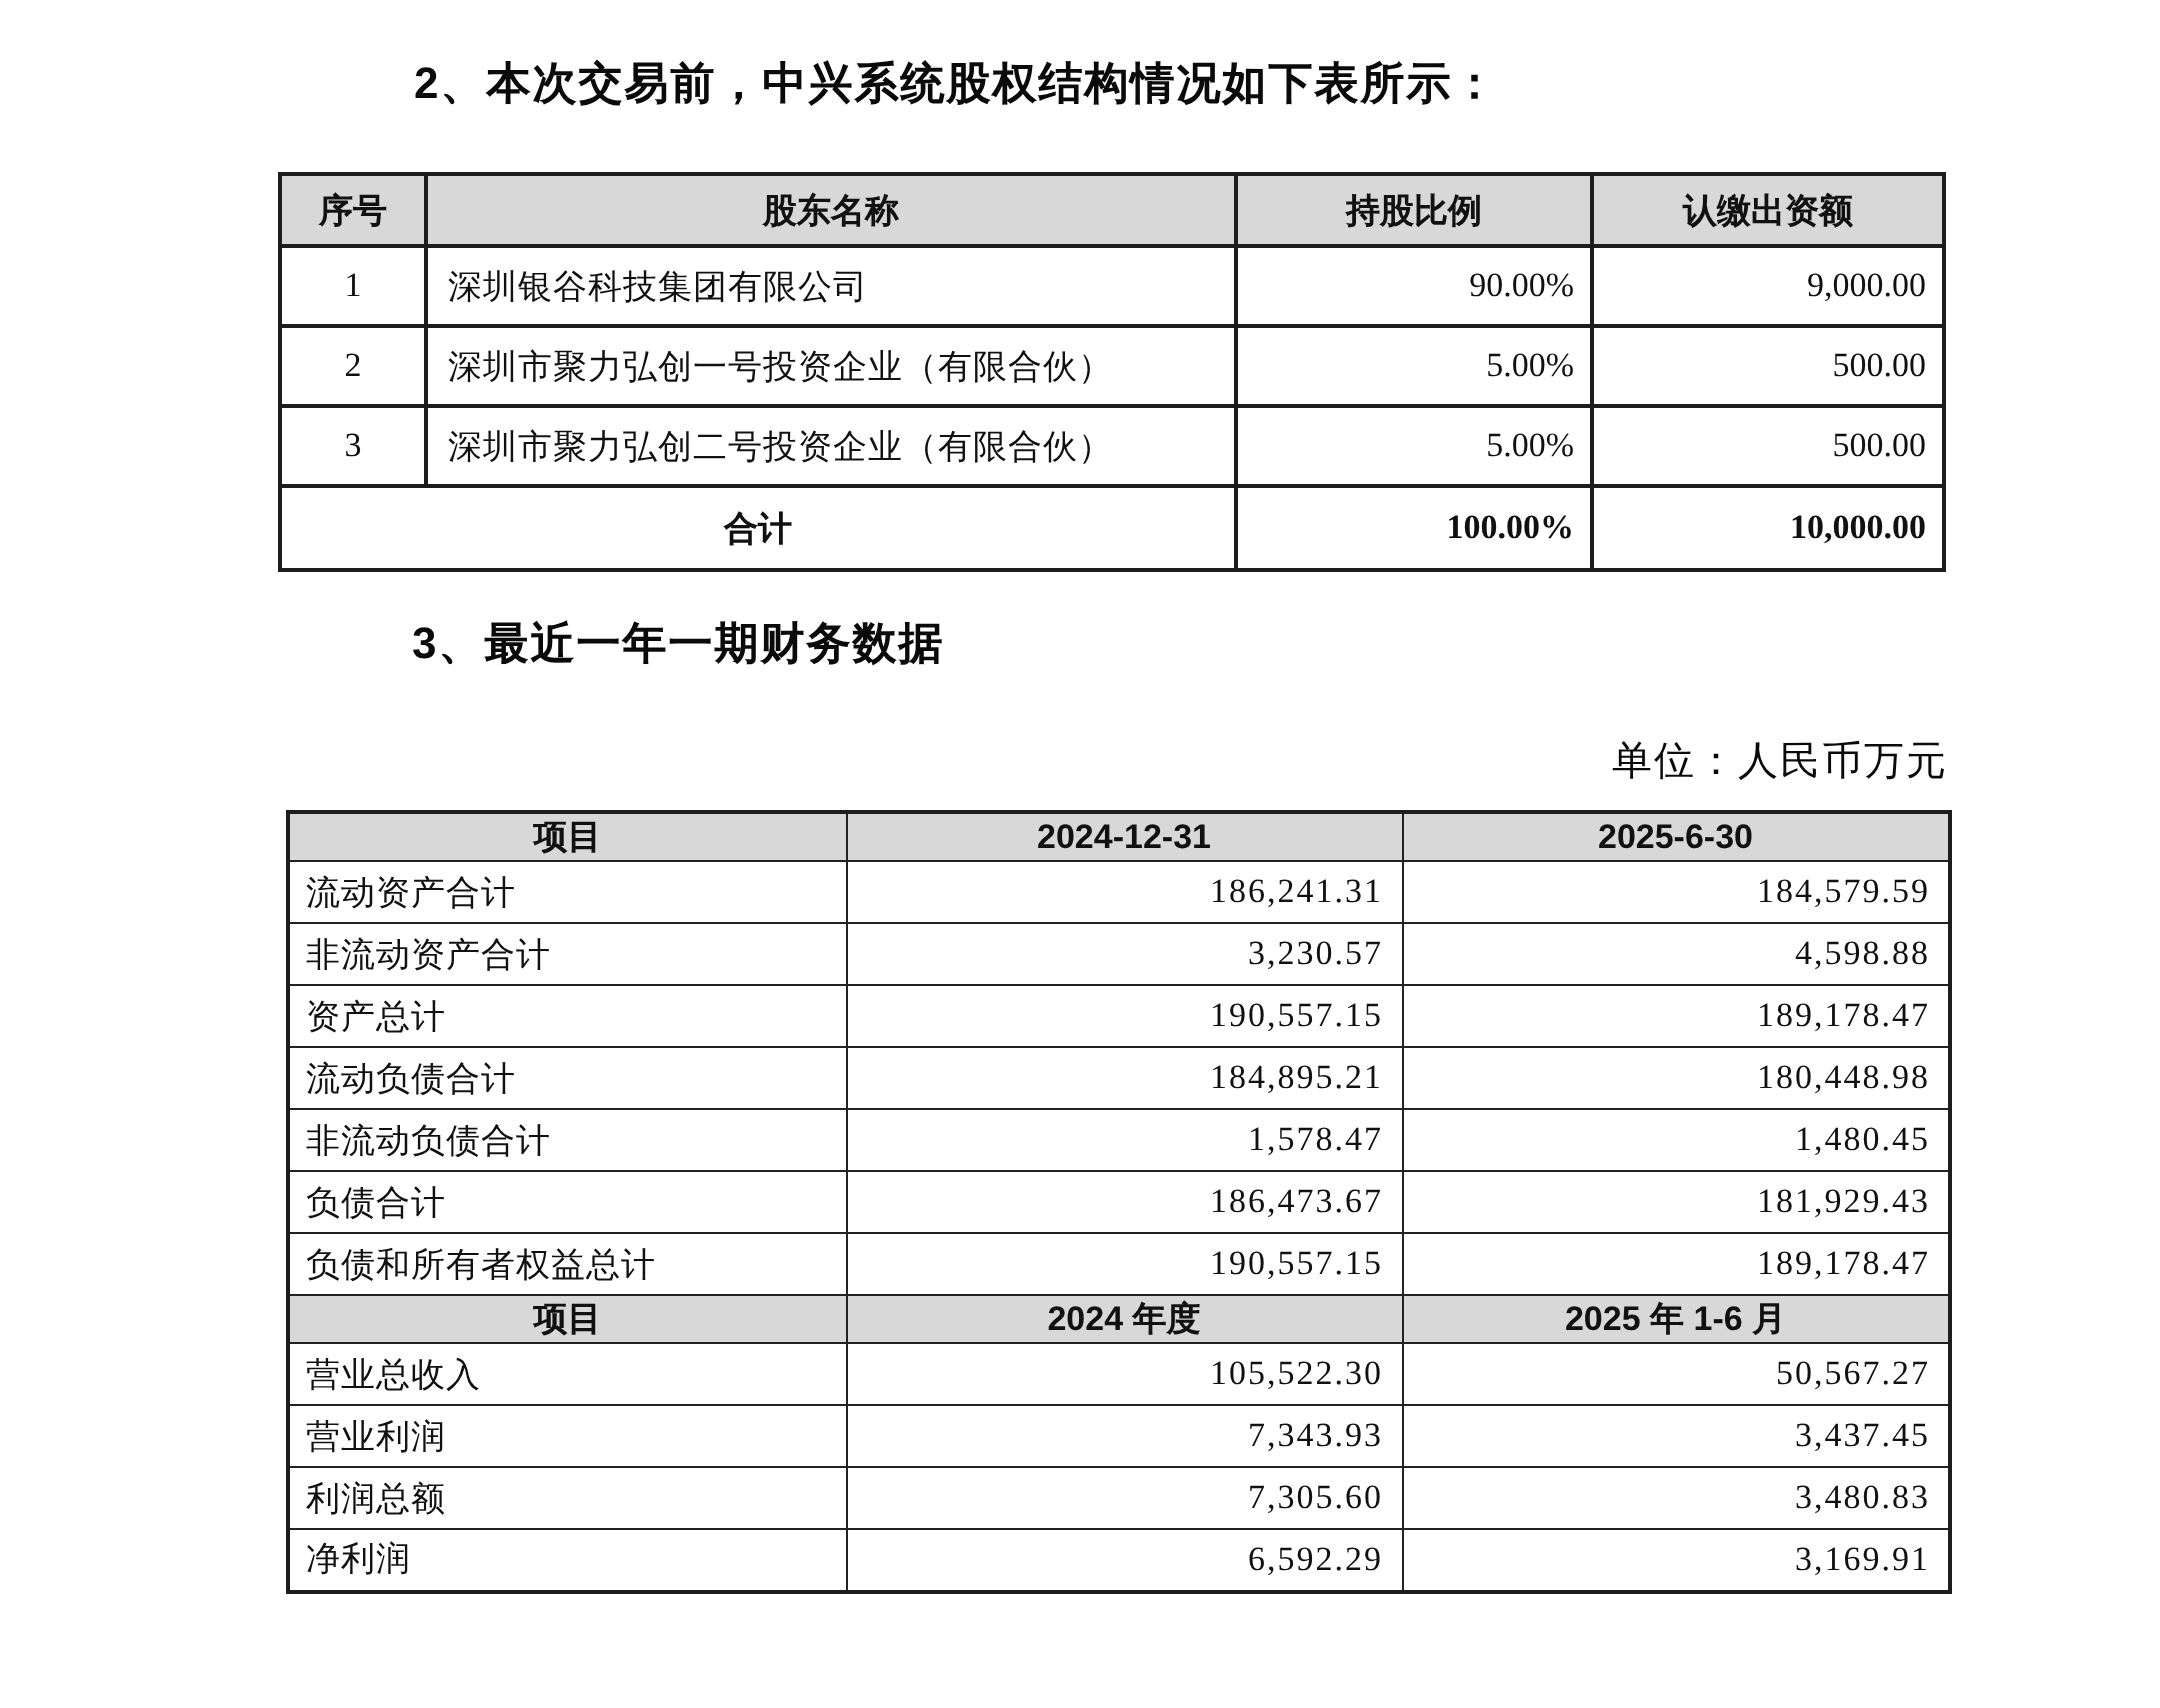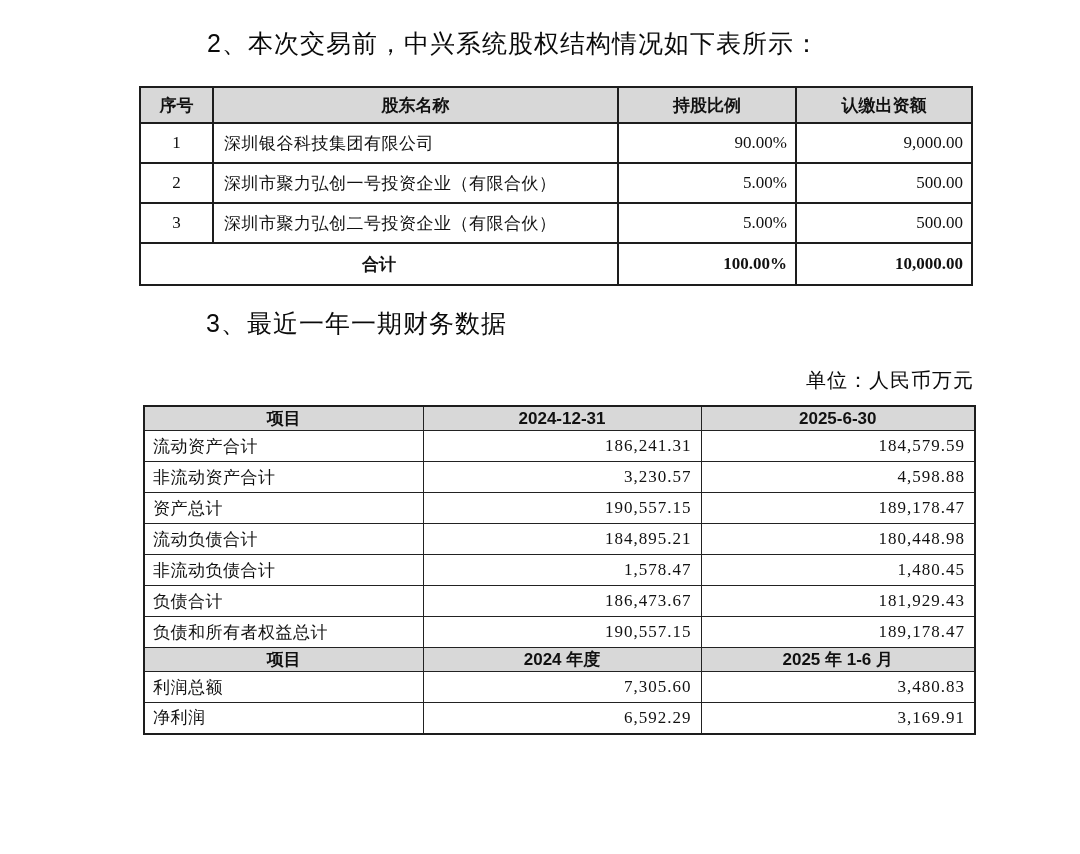--- a/index.html
+++ b/index.html
@@ -7,22 +7,22 @@
   body {
     background:#ffffff;
     color:#111111;
     font-family:"Liberation Serif","DejaVu Serif",serif;
     position:relative;
     overflow:hidden;
   }
   .heading {
     position:absolute;
     font-family:"Liberation Sans","DejaVu Sans",sans-serif;
-    font-weight:normal;
-    font-size:25px;
+    font-weight:bold;
+    font-size:22px;
     letter-spacing:1px;
     color:#0a0a0a;
     white-space:nowrap;
   }
   .h-equity { left:207px; top:27px; }
   .h-finance { left:206px; top:307px; }
   .unit-line {
     position:absolute;
     top:367px;
     left:143px;
@@ -162,20 +162,30 @@
       <td class="c-item">负债和所有者权益总计</td>
       <td class="c-num">190,557.15</td>
       <td class="c-num">189,178.47</td>
     </tr>
     <tr>
       <th>项目</th>
       <th>2024 年度</th>
       <th>2025 年 1-6 月</th>
     </tr>
     <tr>
+      <td class="c-item">营业总收入</td>
+      <td class="c-num">105,522.30</td>
+      <td class="c-num">50,567.27</td>
+    </tr>
+    <tr>
+      <td class="c-item">营业利润</td>
+      <td class="c-num">7,343.93</td>
+      <td class="c-num">3,437.45</td>
+    </tr>
+    <tr>
       <td class="c-item">利润总额</td>
       <td class="c-num">7,305.60</td>
       <td class="c-num">3,480.83</td>
     </tr>
     <tr>
       <td class="c-item">净利润</td>
       <td class="c-num">6,592.29</td>
       <td class="c-num">3,169.91</td>
     </tr>
   </tbody>

